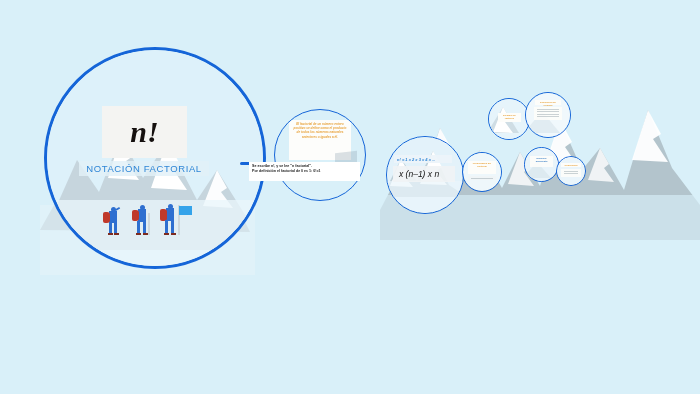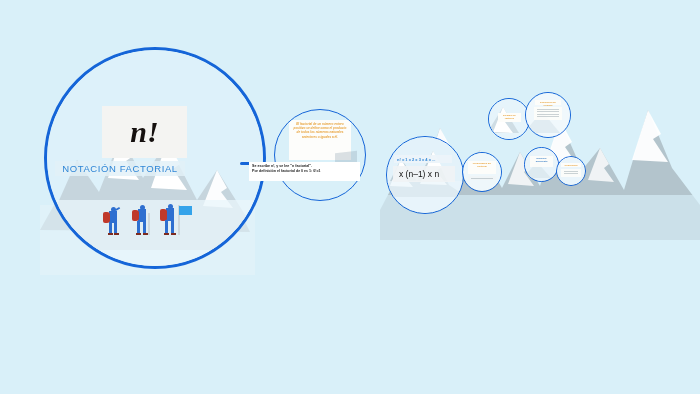--- a/index.html
+++ b/index.html
@@ -61,21 +61,21 @@
   .card-nfact span {
     font-family: "Liberation Serif", serif;
     font-style: italic;
     font-weight: 700;
     font-size: 30px;
     color: #15100f;
     letter-spacing: 0px;
   }
   .band-title {
     position: absolute;
-    left: 8px; top: 111px;
+    left: 32px; top: 111px;
     width: 130px; height: 15px;
     background: rgba(226,240,248,0.82);
     display: flex;
     align-items: center;
     justify-content: center;
   }
   .band-title span {
     font-size: 9.5px;
     color: #2f86d6;
     letter-spacing: 0.6px;
@@ -140,21 +140,21 @@
     padding: 2px 3px;
     z-index: 6;
   }
   .shadow-card {
     position: absolute;
     background: rgba(140,160,172,0.30);
   }
   
   #frame-formula {
     left: 386px; top: 136px;
-    width: 78px; height: 78px;
+    width: 78px; height: 78px; font-style: italic;
   }
   .formula-band {
     position: absolute;
     left: 7px; top: 18px;
     width: 58px; height: 8px;
     background: rgba(236,244,249,0.9);
     display: flex;
     align-items: center;
     padding-left: 3px;
     box-sizing: border-box;

